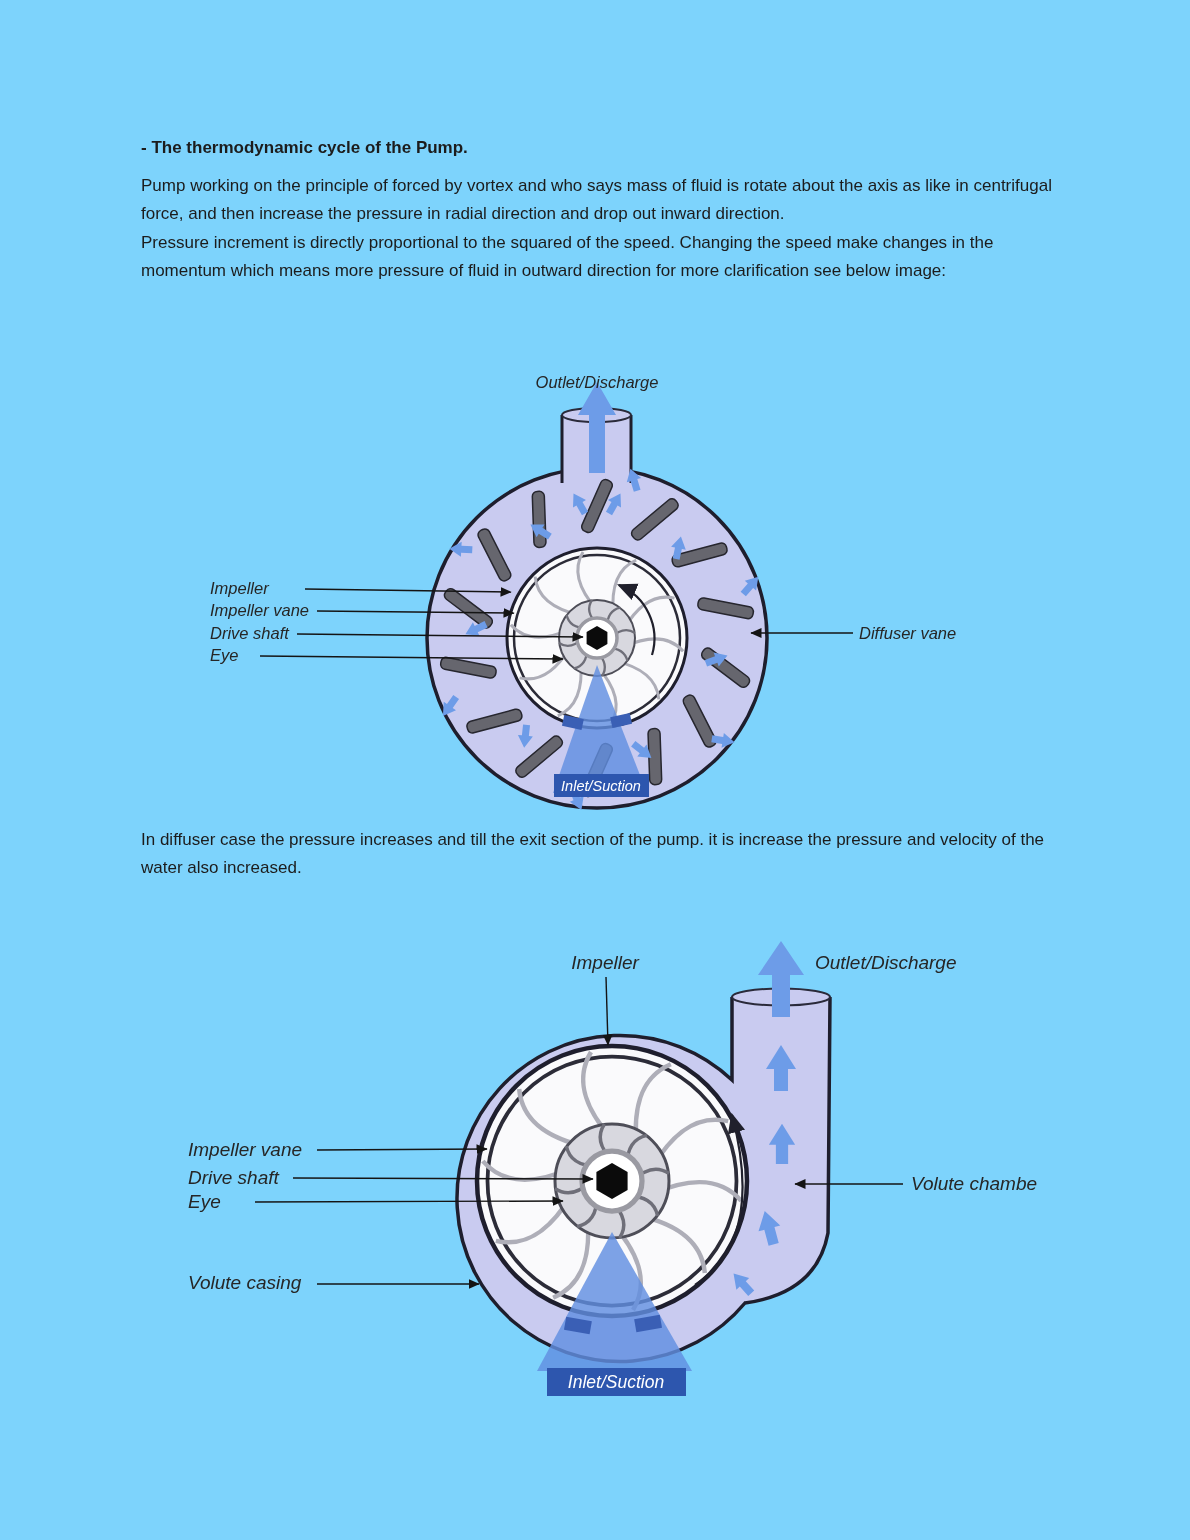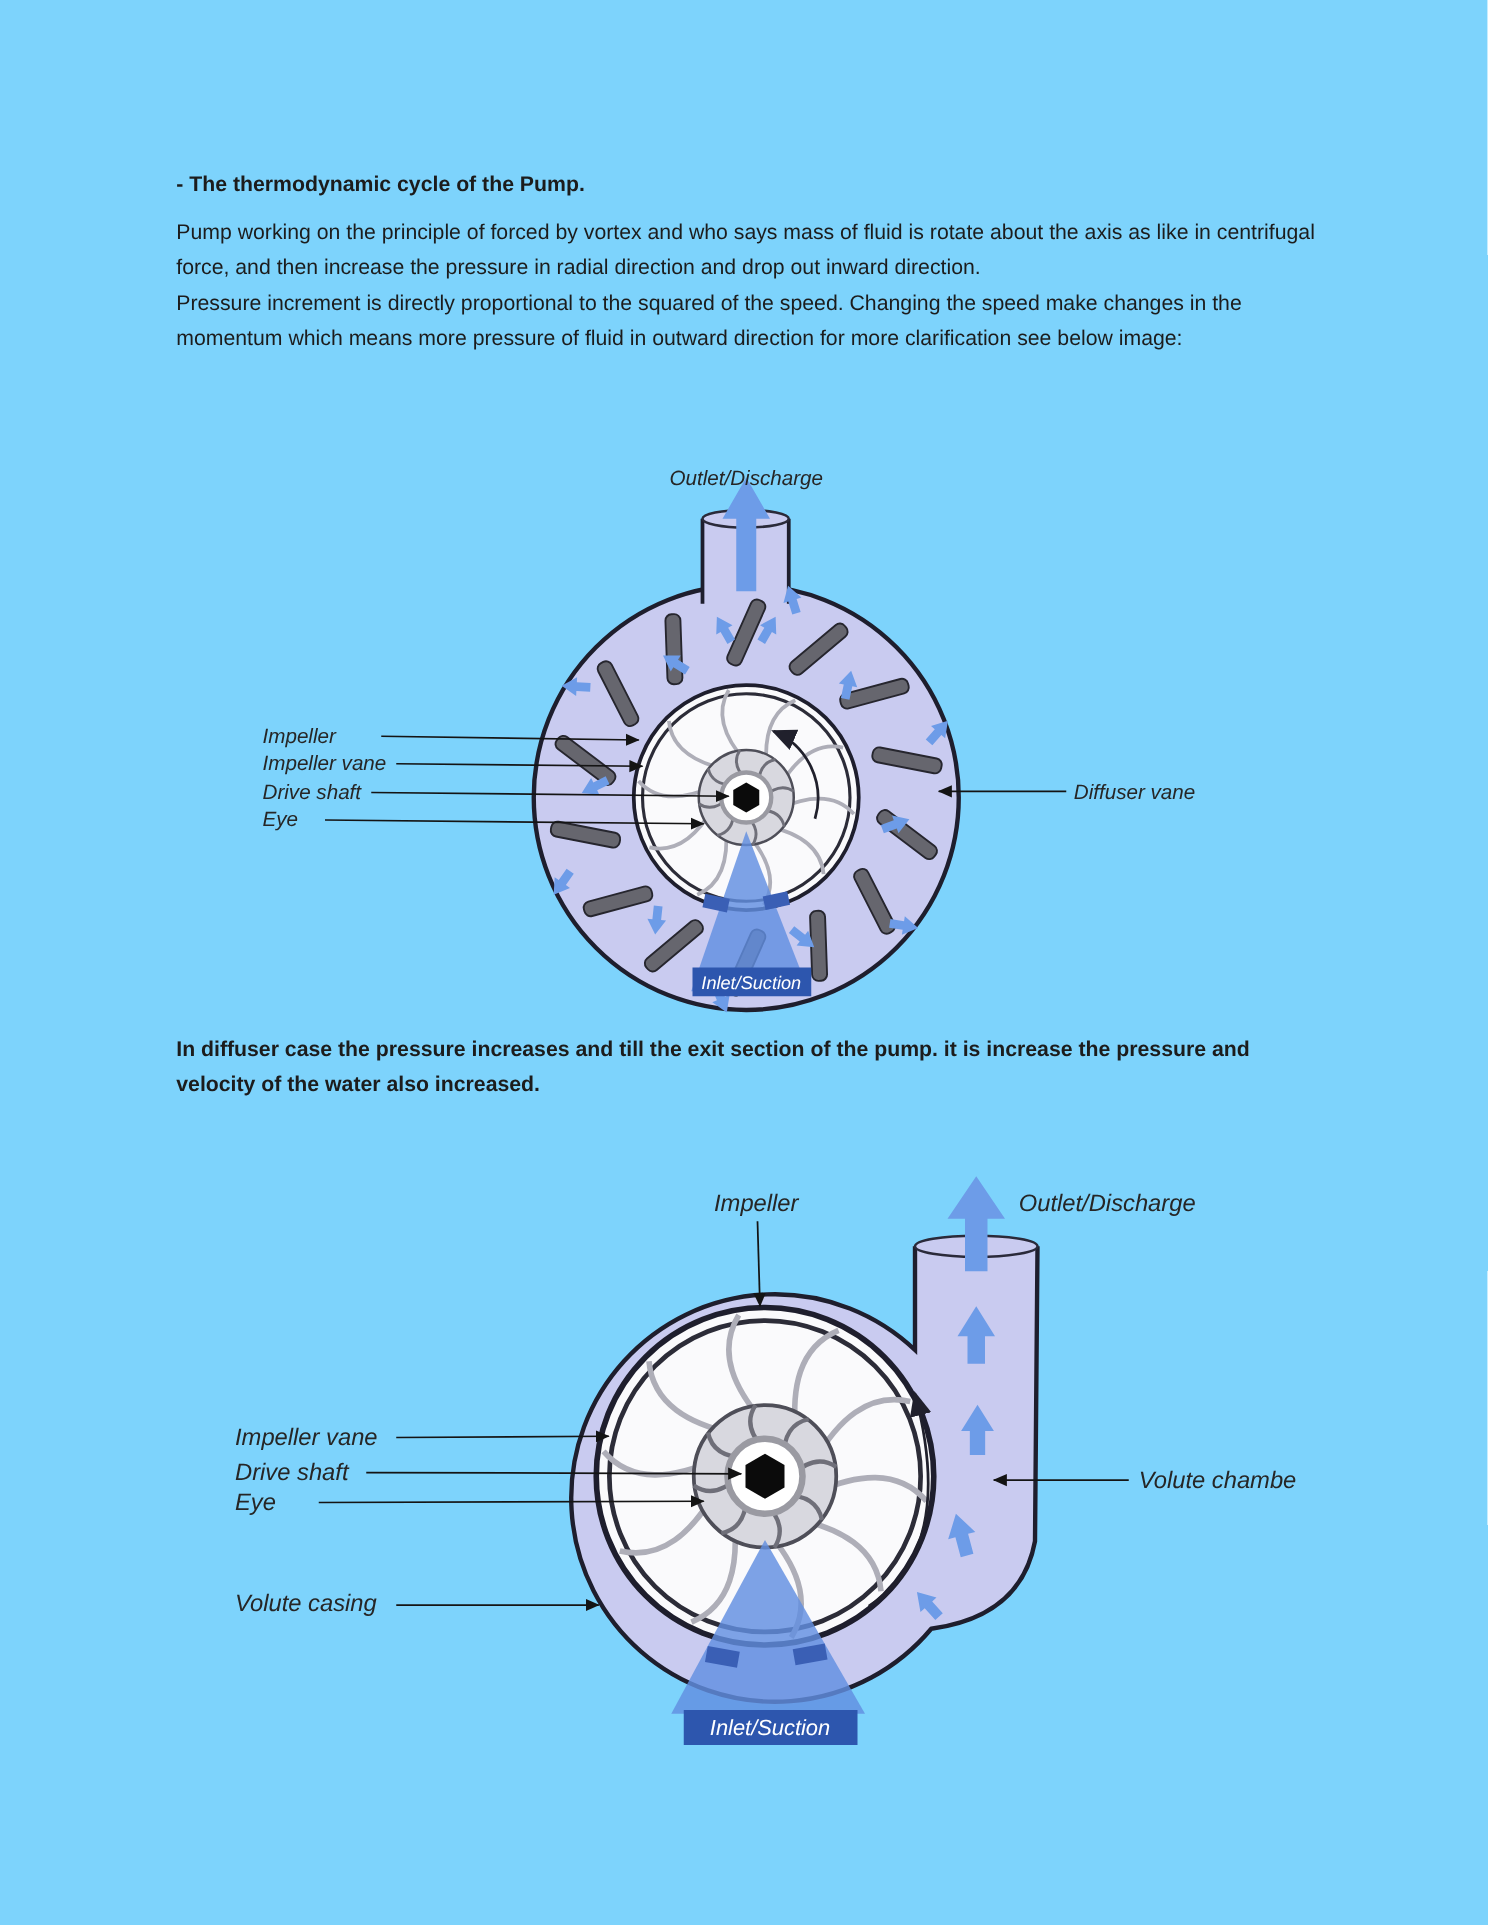--- a/index.html
+++ b/index.html
@@ -27,21 +27,21 @@
   .bladesB{ stroke:#6f6f79; stroke-width:2.3px; fill:none; }
 </style>
 </head>
 <body>
 
 <div class="page">
 
   <div class="doc-text doc-title" style="top:134px;">- The thermodynamic cycle of the Pump.</div>
   <div class="doc-text" style="top:229px;">Pressure increment is directly proportional to the squared of the speed. Changing the speed make changes in the momentum which means more pressure of fluid in outward direction for more clarification see below image:</div>
   <div class="doc-text" style="top:172px;">Pump working on the principle of forced by vortex and who says mass of fluid is rotate about the axis as like in centrifugal force, and then increase the pressure in radial direction and drop out inward direction.</div>
-  <div class="doc-text" style="top:826px;font-weight:bold;">In diffuser case the pressure increases and till the exit section of the pump. it is increase the pressure and velocity of the water also increased.</div>
+  <div class="doc-text" style="top:826px;">In diffuser case the pressure increases and till the exit section of the pump. it is increase the pressure and velocity of the water also increased.</div>
 
   <svg class="fig" style="left:165px; top:355px;" width="830" height="465" viewBox="0 0 830 465">
     <defs>
       <marker id="mArr" markerWidth="9" markerHeight="8" refX="7.5" refY="4" orient="auto">
         <path d="M0,0.5 L8,4 L0,7.5 Z" fill="#141414"></path>
       </marker>
       <marker id="mArrD" markerWidth="10" markerHeight="9" refX="8" refY="4.5" orient="auto">
         <path d="M0,0.5 L9,4.5 L0,8.5 Z" fill="#20202c"></path>
       </marker>
       <polygon id="farrowP" points="-3.5,12 -3.5,1 -7.5,1 0,-11 7.5,1 3.5,1 3.5,12"></polygon>

